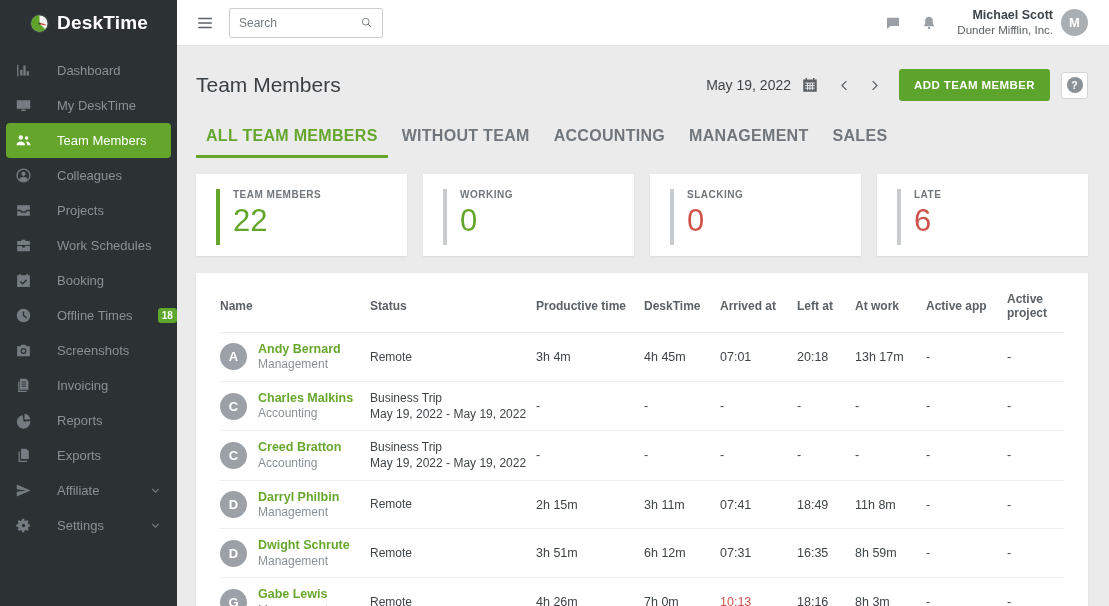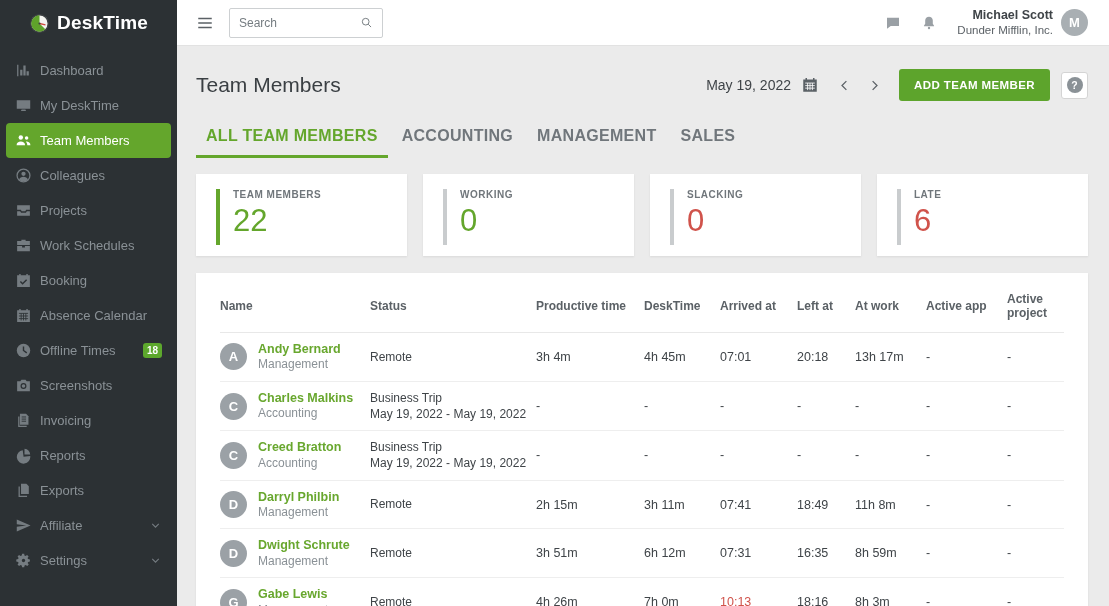--- a/index.html
+++ b/index.html
@@ -7,21 +7,21 @@
               font-family:"Liberation Sans", sans-serif; }
   .app { display:flex; width:1109px; height:606px; }
 
   
   .sidebar { width:177px; flex-shrink:0; background:#2c3134; color:#8a9196;
              display:flex; flex-direction:column; }
   .logo { height:46px; display:flex; align-items:center; justify-content:center;
           gap:7px; color:#fff; font-size:19px; font-weight:bold; letter-spacing:.2px; }
   .logo svg { width:21px; height:21px; display:block; }
   .side-nav { padding-top:7px; }
-  .side-item { display:flex; align-items:center; gap:8px; height:35px;
+  .side-item { display:flex; align-items:center; gap:25px; height:35px;
                margin:0 6px; padding:0 9px; font-size:13px; border-radius:4px;
                cursor:pointer; color:#8a9196; }
   .side-item.active { background:#64a62c; color:#fff; }
   .side-item.active .s-icon { color:#fff; }
   .s-icon { width:17px; height:17px; color:#757c81; flex-shrink:0; }
   .s-icon svg { width:17px; height:17px; display:block; }
   .s-label { white-space:nowrap; }
   .badge { margin-left:auto; background:#5da82d; color:#fff; font-size:10px;
            font-weight:bold; padding:2px 4px; border-radius:3px; }
   .chev { margin-left:auto; width:13px; height:13px; color:#757c81; }
@@ -177,29 +177,20 @@
             <svg viewBox="0 0 24 24">
               <path fill="currentColor" d="M6 2.8h2v1.7h8V2.8h2v1.7h3V21H3V4.5h3z"></path>
               <path d="M7.6 13.4l3.1 3.1 5.7-5.7" fill="none" stroke="#2c3134" stroke-width="2"></path>
             </svg>
           </span>
           <span class="s-label">Booking</span>
         </div>
         <div class="side-item">
           <span class="s-icon">
             <svg viewBox="0 0 24 24">
-              <path fill="currentColor" d="M6 2.8h2v1.7h8V2.8h2v1.7h3V21H3V4.5h3z"></path>
-              <path d="M5.5 9h13M8.7 9v10M12 9v10M15.3 9v10M5.5 12.7h13M5.5 16.4h13" stroke="#2c3134" fill="none" stroke-width="1.2"></path>
-            </svg>
-          </span>
-          <span class="s-label">Absence Calendar</span>
-        </div>
-        <div class="side-item">
-          <span class="s-icon">
-            <svg viewBox="0 0 24 24">
               <circle cx="12" cy="12" r="9.5" fill="currentColor"></circle>
               <path d="M12 6.2V12l4.6 3.4" fill="none" stroke="#2c3134" stroke-width="2"></path>
             </svg>
           </span>
           <span class="s-label">Offline Times</span>
           <span class="badge">18</span>
         </div>
         <div class="side-item">
           <span class="s-icon">
             <svg viewBox="0 0 24 24">
@@ -329,20 +320,21 @@
           </span>
           <button class="add-btn">ADD TEAM MEMBER</button>
           <span class="help-btn">
             <span class="help-circle">?</span>
           </span>
         </div>
       </div>
 
       <div class="tabs" id="tabs">
           <span class="tab active">ALL TEAM MEMBERS</span>
+          <span class="tab">WITHOUT TEAM</span>
           <span class="tab">ACCOUNTING</span>
           <span class="tab">MANAGEMENT</span>
           <span class="tab">SALES</span>
         </div>
 
       <div class="stats" id="stats">
           <div class="stat-card">
             <div class="stat-inner" style="border-left-color: rgb(100, 166, 44);">
               <div class="stat-label">TEAM MEMBERS</div>
               <div class="stat-value" style="color: rgb(100, 166, 44);">22</div>

